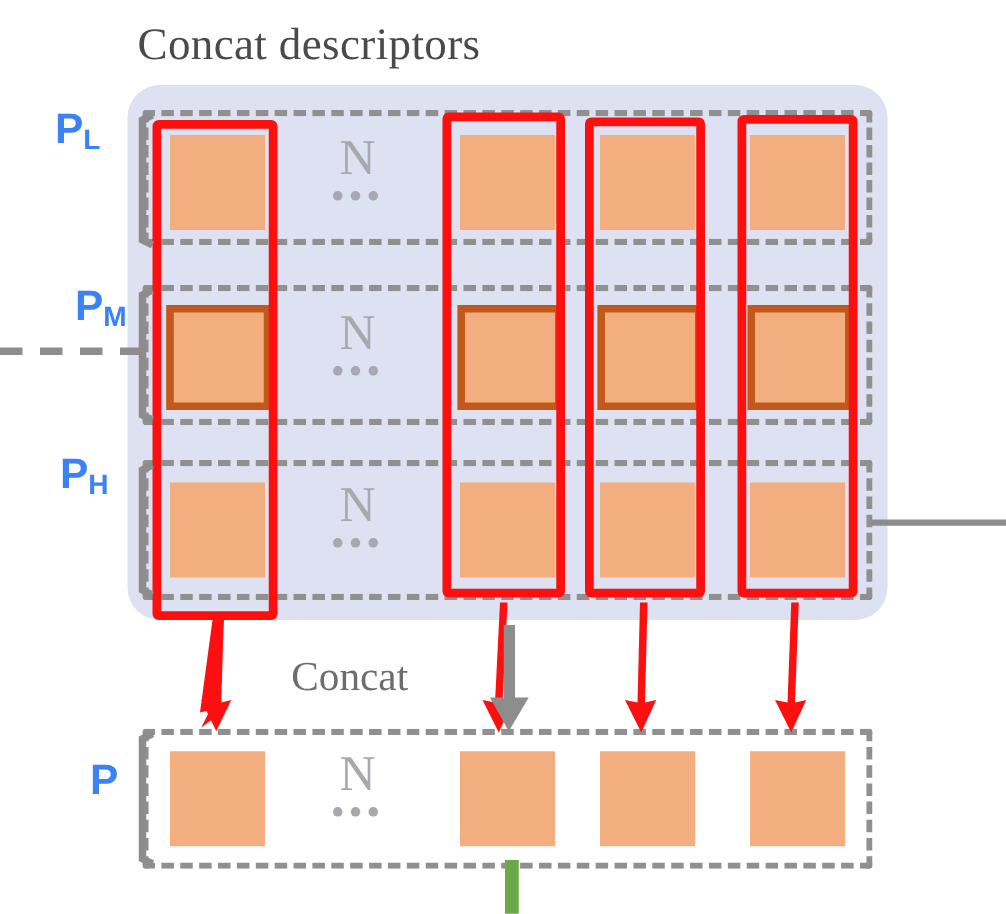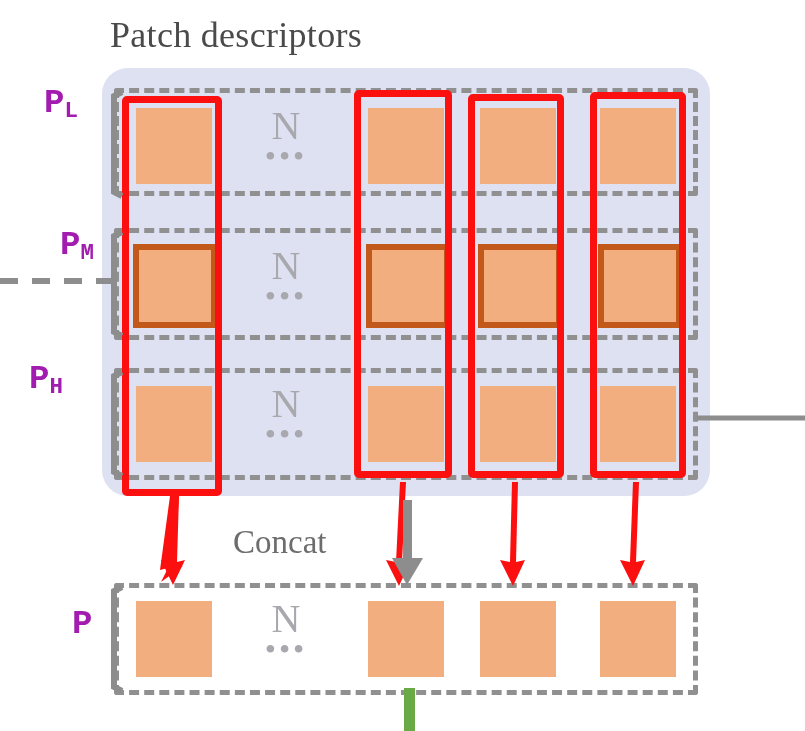--- a/index.html
+++ b/index.html
@@ -61,23 +61,23 @@
   .redbox {
     position: absolute;
     border: 7px solid #fb0f0f;
     box-sizing: border-box;
     border-radius: 5px;
     background: transparent;
   }
   
   .rowlabel {
     position: absolute;
-    font-family: Liberation Mono, monospace;
+    font-family: Liberation Sans, sans-serif;
     font-weight: bold;
-    color: #a21caf;
+    color: #3b82f6;
     font-size: 34px;
     white-space: nowrap;
     line-height: 1;
   }
   .rowlabel sub {
     font-size: 0.66em;
     font-weight: bold;
     vertical-align: baseline;
     position: relative;
     top: 0.22em;
@@ -127,21 +127,21 @@
     width: 11px;
     height: 43px;
     background: #6aaa46;
   }
 </style>
 </head>
 <body>
 
 <div class="stage">
 
-  <div id="title">Patch descriptors</div>
+  <div id="title">Concat descriptors</div>
 
   <div id="panel"></div>
 
   <div class="rowlabel" style="left:44px; top:86px;">
     <span>P</span><sub>L</sub>
   </div>
   <div class="rowbox" style="left:114px; top:88px; width:584px; height:108px;"></div>
   <div class="patch" style="left:136px; top:108px; width:76px; height:76px;"></div>
   <div class="patch" style="left:368px; top:108px; width:76px; height:76px;"></div>
   <div class="patch" style="left:480px; top:108px; width:76px; height:76px;"></div>
@@ -157,21 +157,21 @@
   <div class="rowbox" style="left:114px; top:228px; width:584px; height:112px;"></div>
   <div class="patch bordered" style="left:133px; top:244px; width:84px; height:84px;"></div>
   <div class="patch bordered" style="left:366px; top:244px; width:84px; height:84px;"></div>
   <div class="patch bordered" style="left:478px; top:244px; width:84px; height:84px;"></div>
   <div class="patch bordered" style="left:598px; top:244px; width:84px; height:84px;"></div>
   <div class="nmark" style="left:254px; top:246px;">
     <span class="nletter">N</span>
     <span class="ndots">•••</span>
   </div>
 
-  <div class="rowlabel" style="left:29px; top:362px;">
+  <div class="rowlabel" style="left:48px; top:362px;">
     <span>P</span><sub>H</sub>
   </div>
   <div class="rowbox" style="left:114px; top:368px; width:584px; height:112px;"></div>
   <div class="patch" style="left:136px; top:386px; width:76px; height:76px;"></div>
   <div class="patch" style="left:368px; top:386px; width:76px; height:76px;"></div>
   <div class="patch" style="left:480px; top:386px; width:76px; height:76px;"></div>
   <div class="patch" style="left:600px; top:386px; width:76px; height:76px;"></div>
   <div class="nmark" style="left:254px; top:384px;">
     <span class="nletter">N</span>
     <span class="ndots">•••</span>

